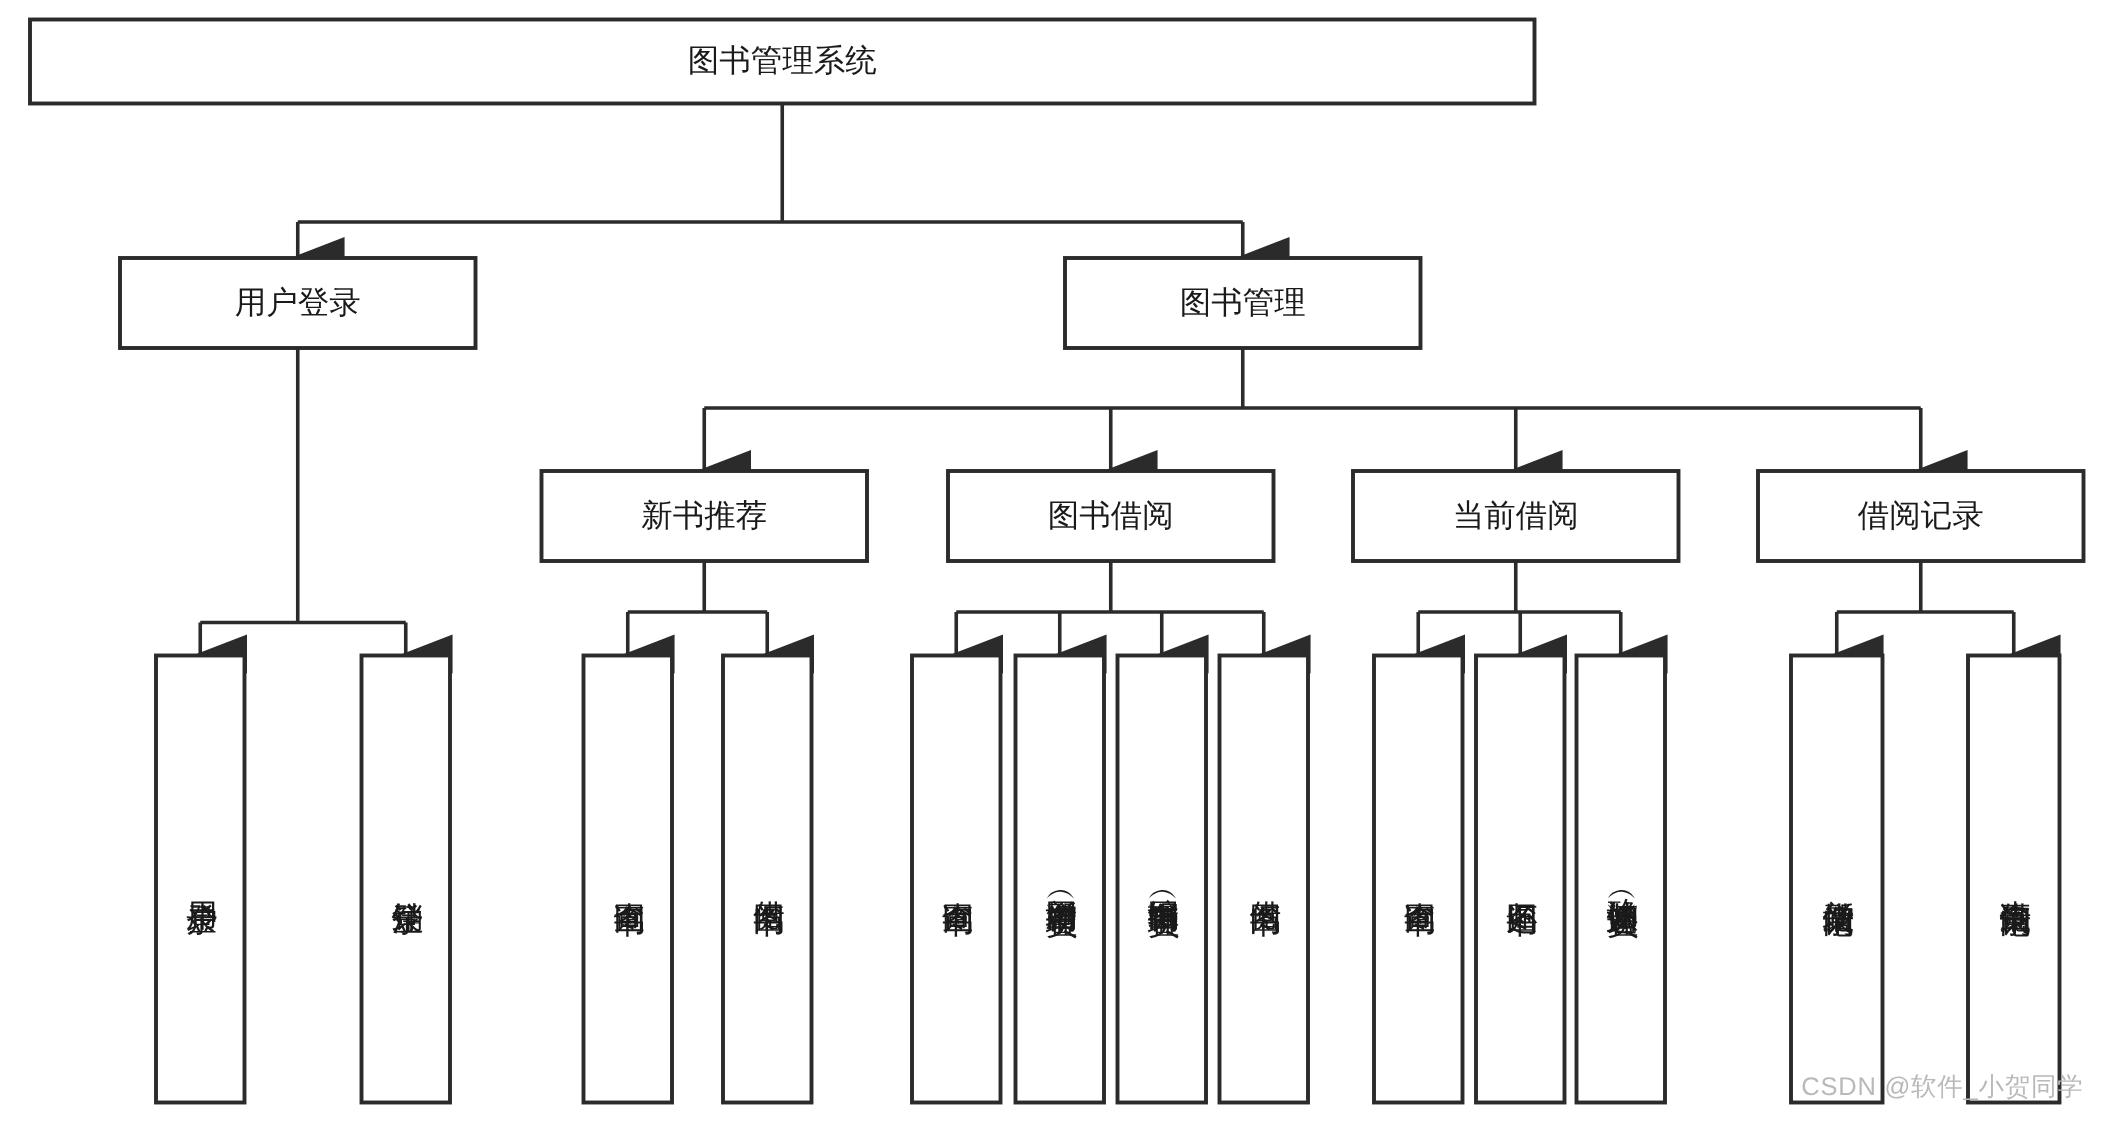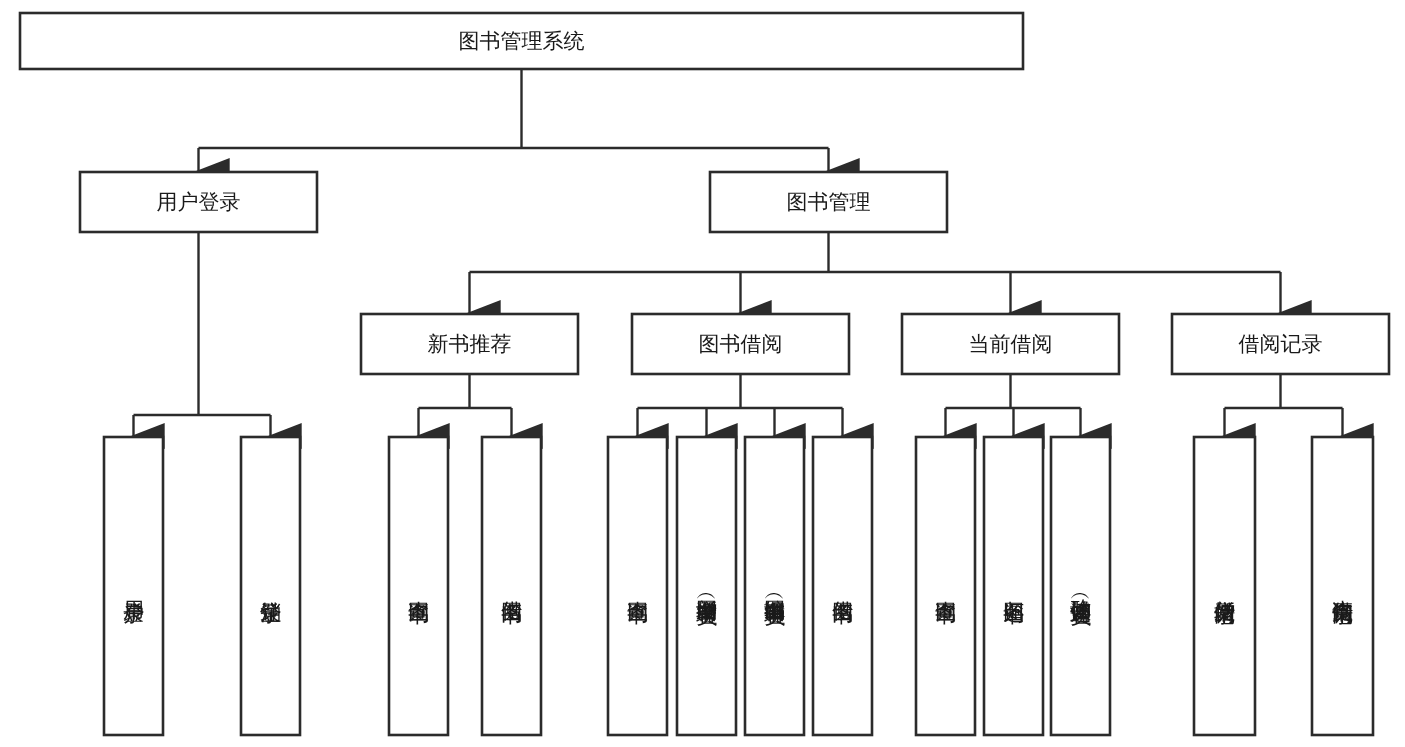--- a/index.html
+++ b/index.html
@@ -236,13 +236,14 @@
         <div class="leaf-label">确认归还（管理员）</div>
       </div>
       <div class="leaf-label-wrap" style="left: 1194px; top: 437px; width: 61px; height: 298px;">
         <div class="leaf-label">新增借阅记录</div>
       </div>
       <div class="leaf-label-wrap" style="left: 1312px; top: 437px; width: 61px; height: 298px;">
         <div class="leaf-label">查询借阅记录</div>
       </div>
     </div>
 
+  <div class="watermark">CSDN @软件_小贺同学</div>
 </div>
 
 </body></html>

